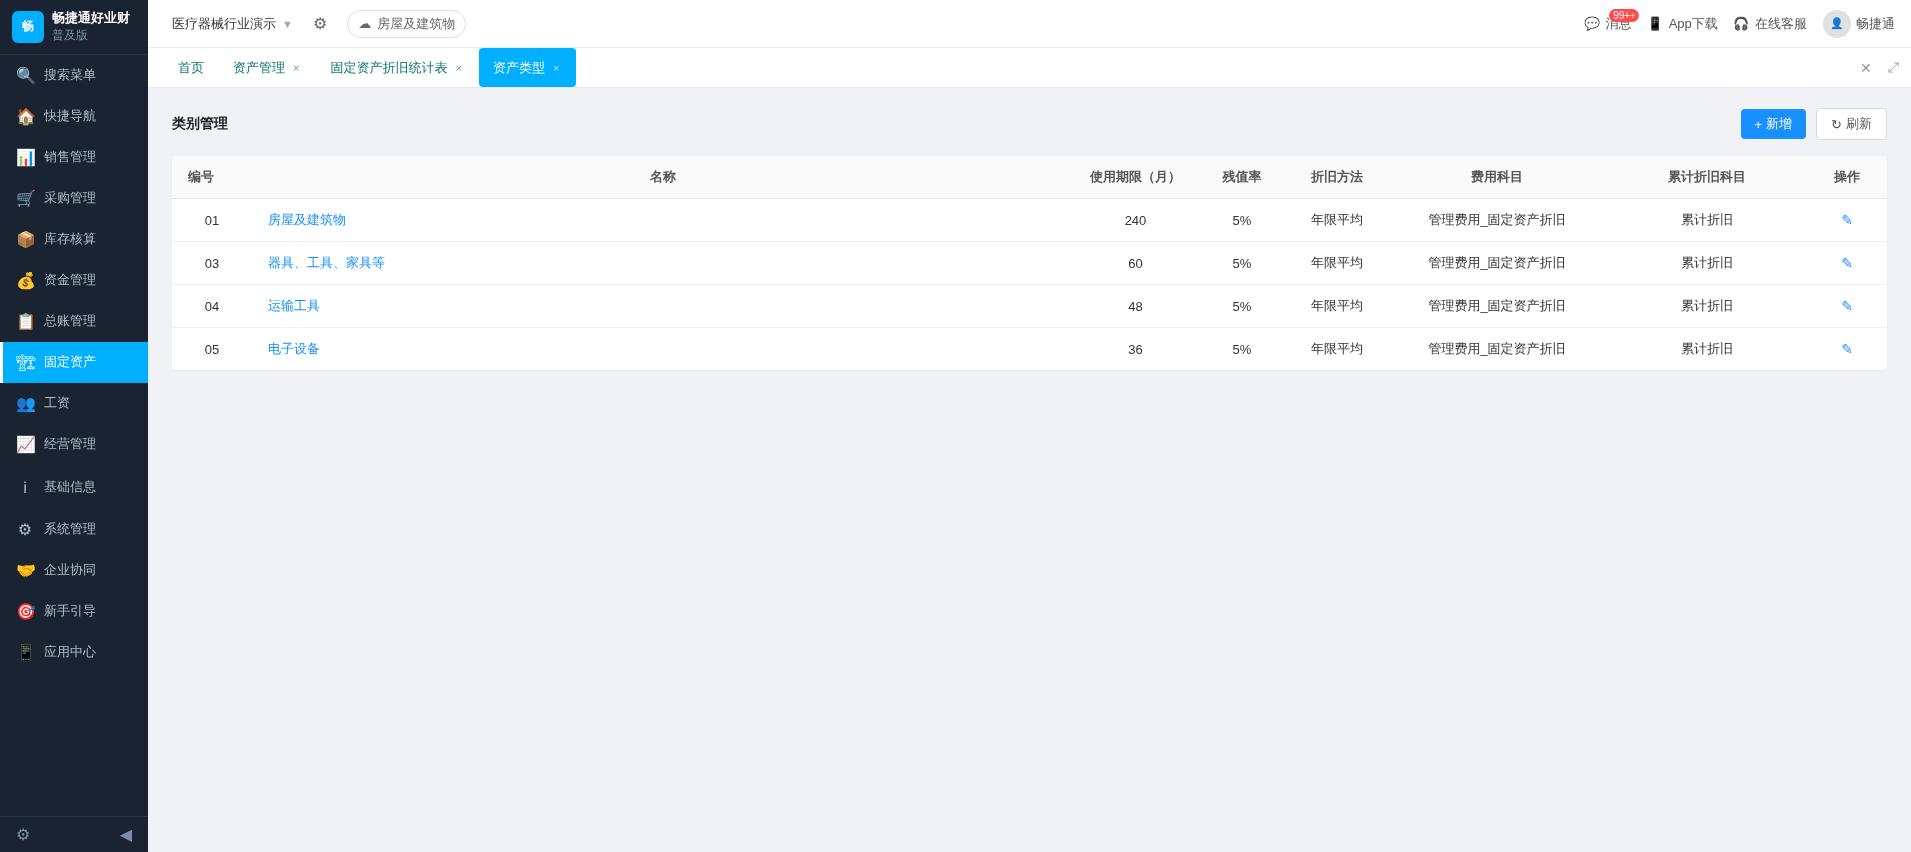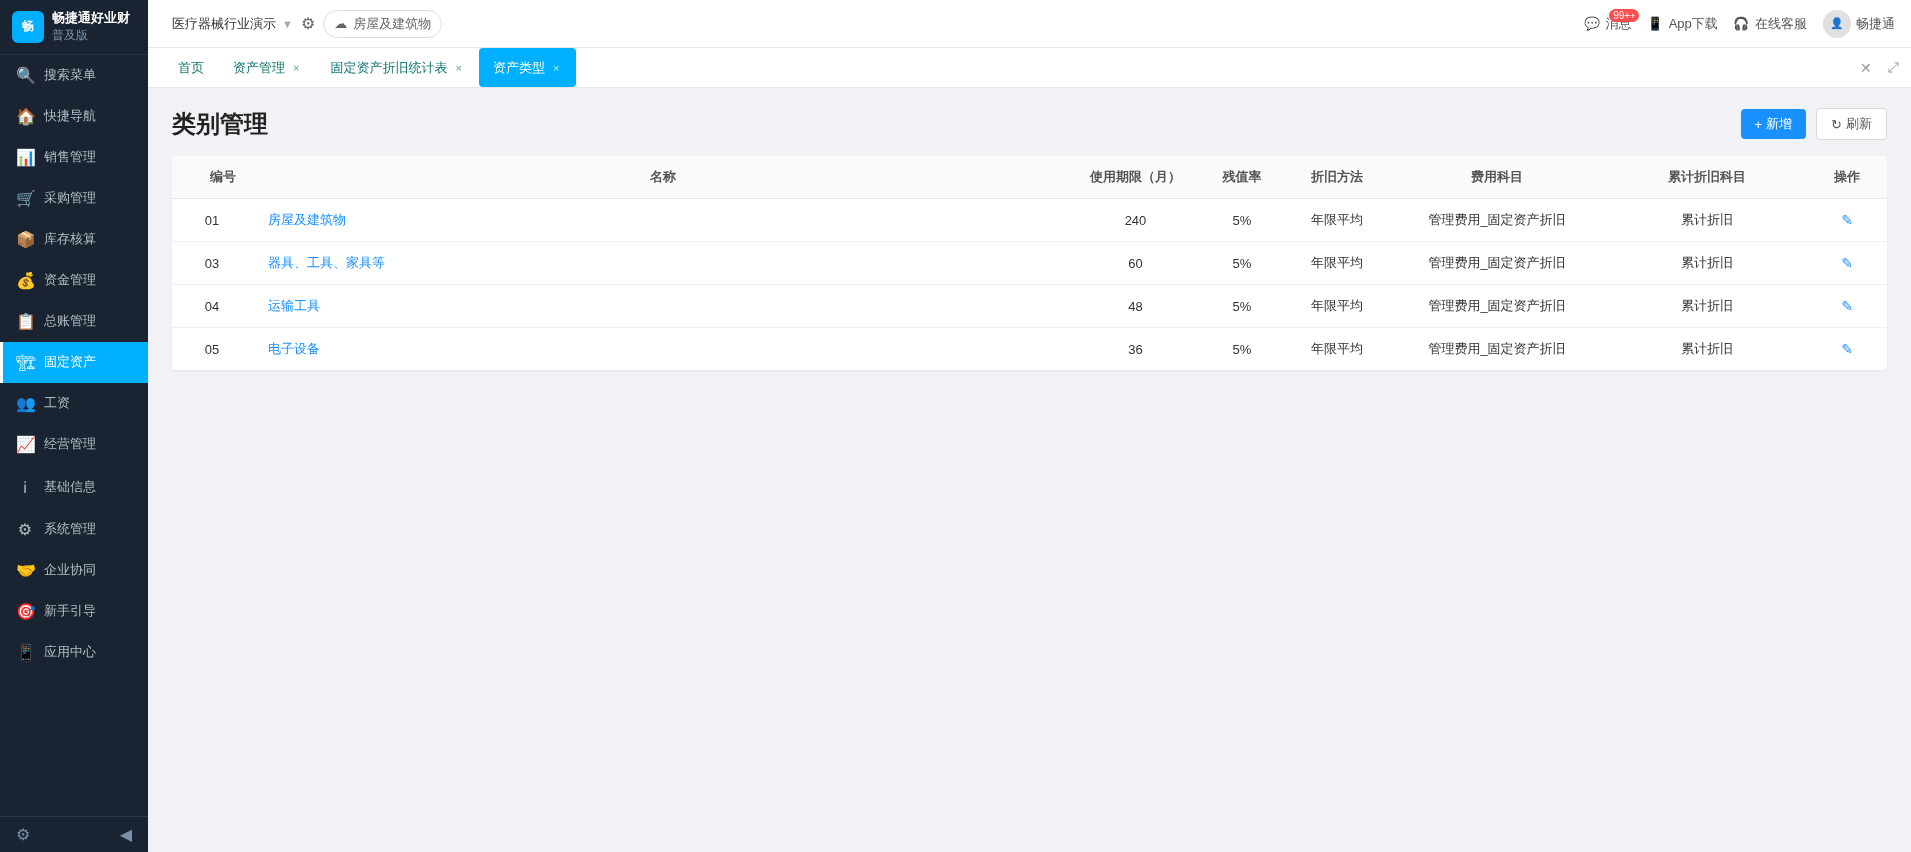--- a/index.html
+++ b/index.html
@@ -86,21 +86,21 @@
 
     
     .topbar {
       background: #fff;
       border-bottom: 1px solid #e8e8e8;
       display: flex;
       align-items: center;
       padding: 0 16px;
       height: 48px;
       flex-shrink: 0;
-      gap: 0;
+      gap: 12px;
     }
     .topbar-company {
       display: flex;
       align-items: center;
       gap: 6px;
       color: #333;
       font-size: 13px;
       cursor: pointer;
       padding: 4px 8px;
       border-radius: 4px;
@@ -212,21 +212,21 @@
       padding: 20px 24px;
       background: #f0f2f5;
     }
     .page-header {
       display: flex;
       align-items: center;
       justify-content: space-between;
       margin-bottom: 16px;
     }
     .page-title {
-      font-size: 24px;
+      font-size: 14px;
       font-weight: 600;
       color: #222;
     }
     .page-actions { display: flex; gap: 10px; align-items: center; }
     .btn-primary {
       background: #1890ff;
       color: #fff;
       border: none;
       padding: 6px 14px;
       border-radius: 4px;
@@ -265,21 +265,21 @@
     }
     thead th {
       padding: 12px 16px;
       text-align: center;
       color: #555;
       font-weight: 600;
       font-size: 13px;
       border-bottom: 1px solid #e8e8e8;
       white-space: nowrap;
     }
-    thead th:first-child { text-align: right; width: 80px; }
+    thead th:first-child { text-align: left; width: 80px; }
     tbody tr { border-bottom: 1px solid #f0f0f0; }
     tbody tr:last-child { border-bottom: none; }
     tbody td {
       padding: 12px 16px;
       color: #333;
       font-size: 13px;
       text-align: center;
     }
     tbody td:nth-child(2) { text-align: left; color: #1890ff; }
     tbody td.edit-icon { text-align: center; }

